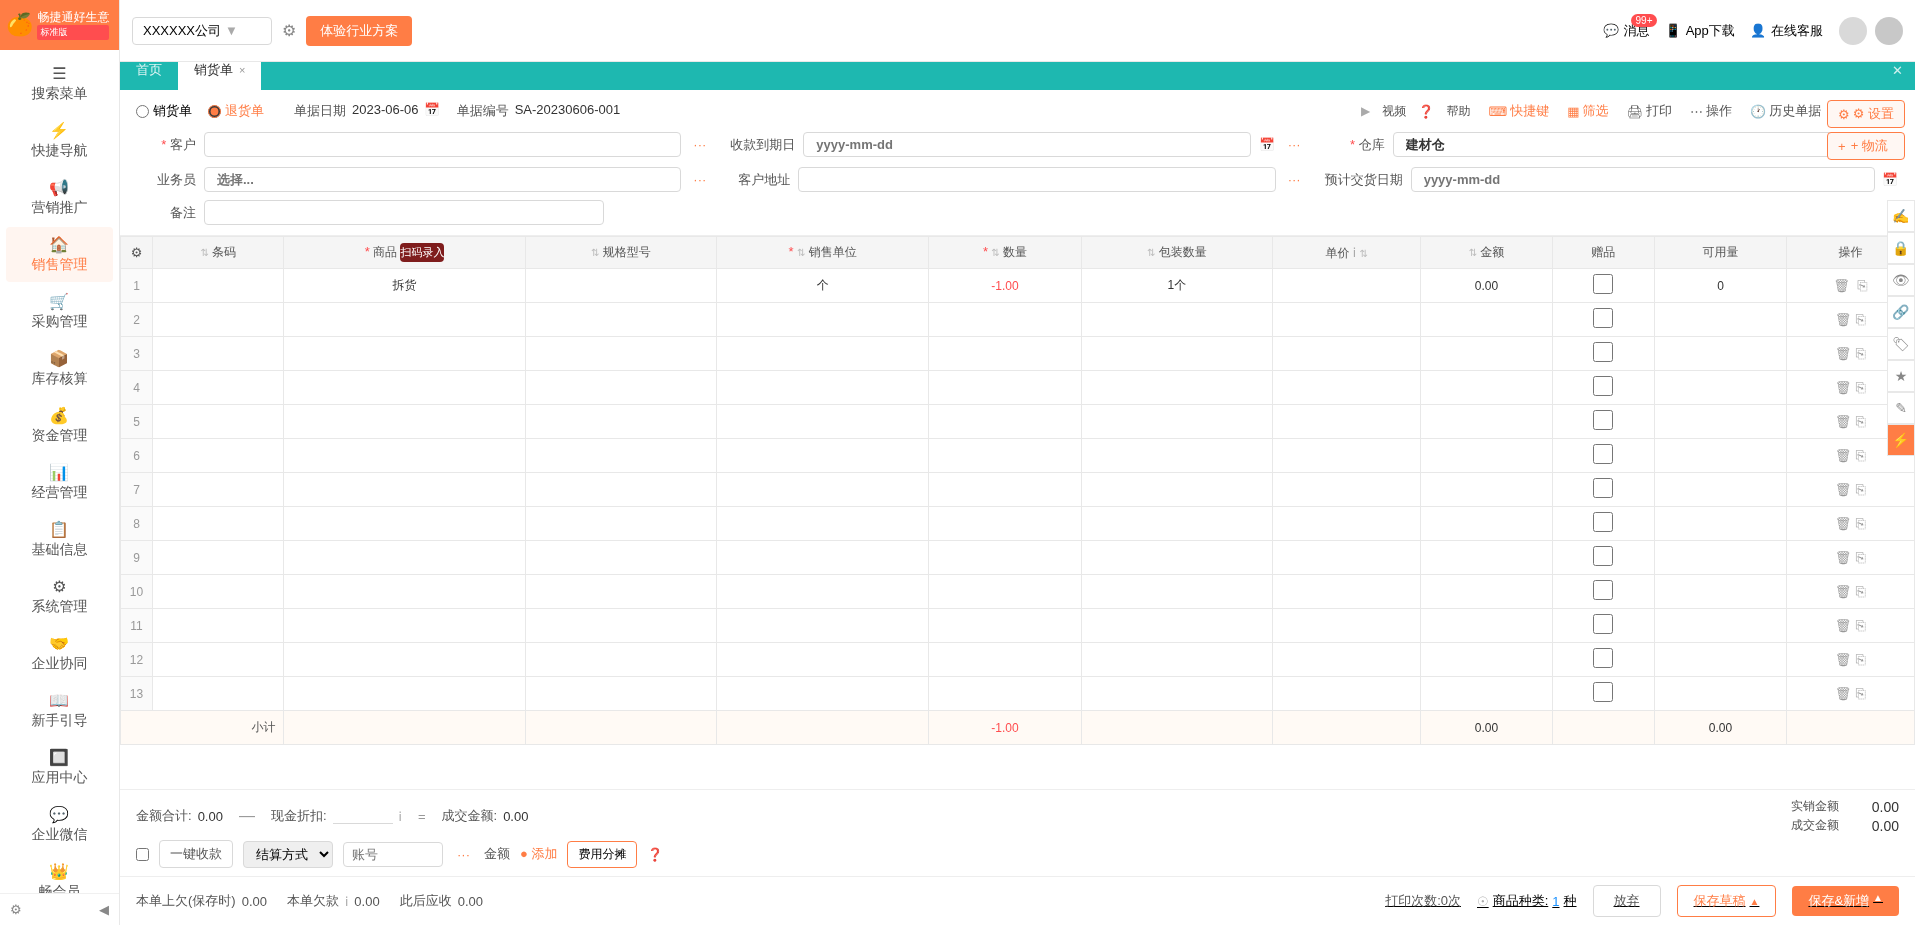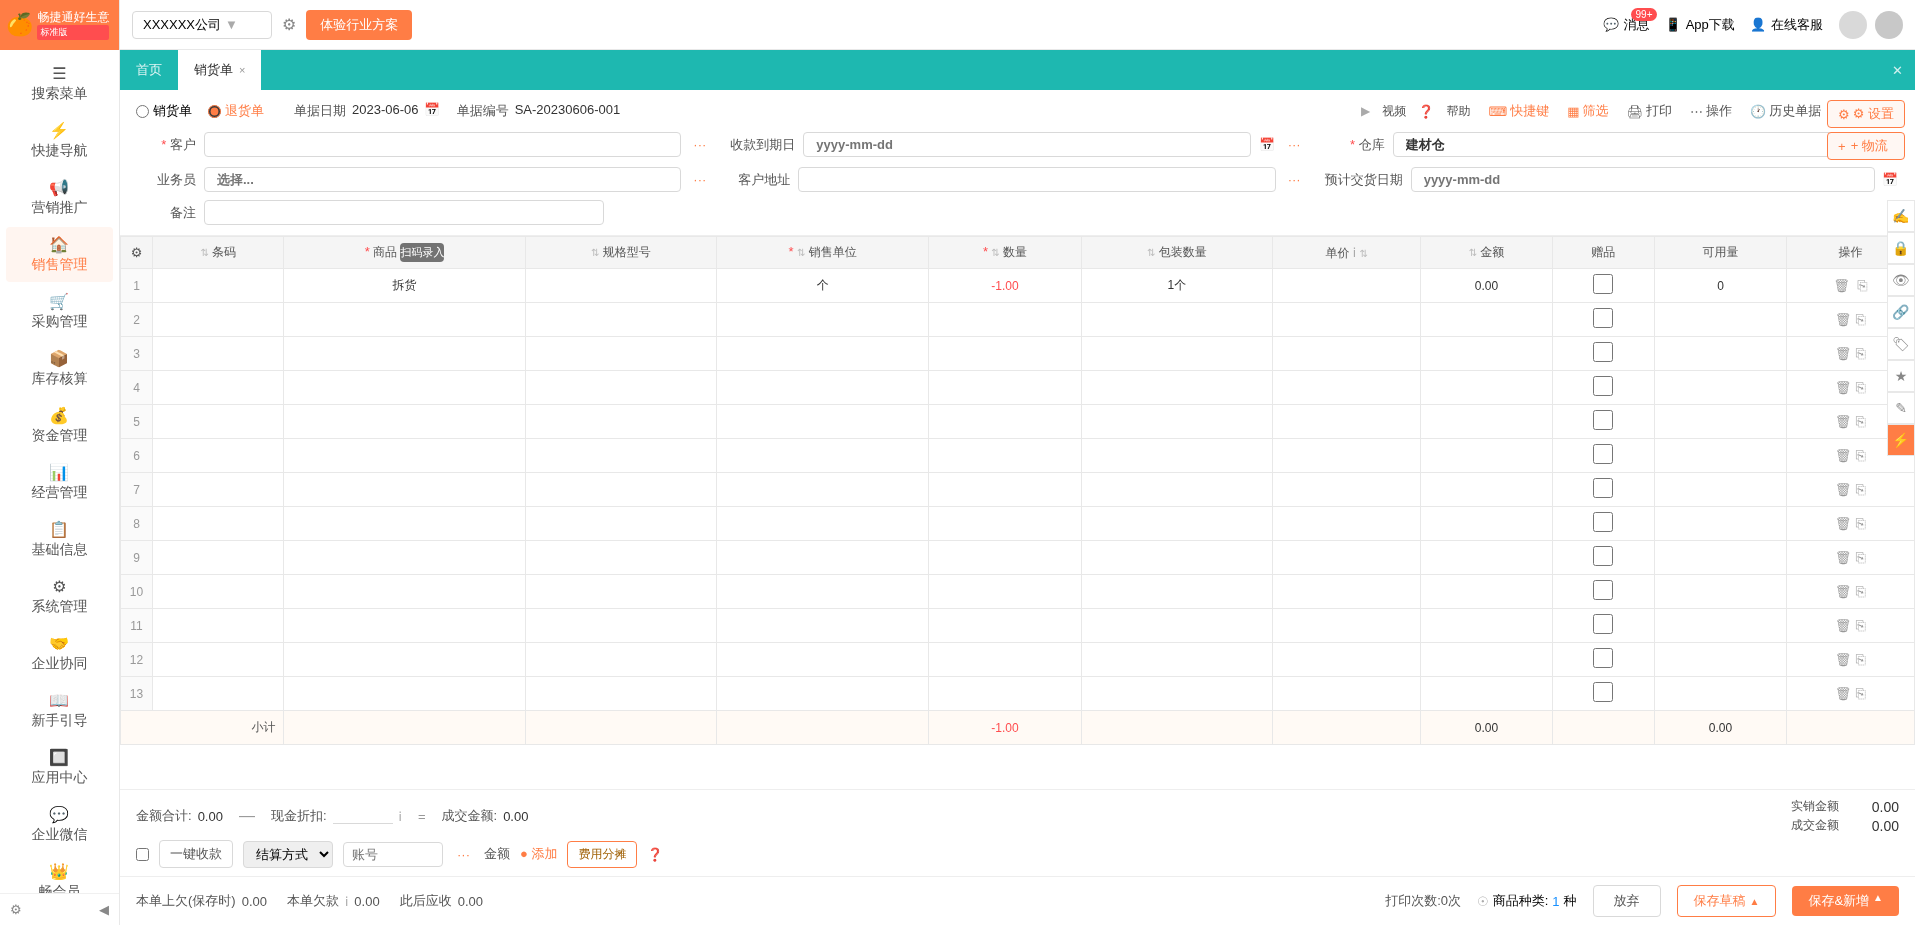--- a/index.html
+++ b/index.html
@@ -27,21 +27,21 @@
     .sidebar-item.active { background: #fff5f0; color: #ff7d45; }
     .sidebar-item .s-icon { font-size: 16px; }
     .sidebar-item .s-label { font-size: 14px; }
     .sidebar-bottom {
       display: flex; align-items: center; justify-content: space-between;
       padding: 8px 10px; border-top: 1px solid #f0f0f0;
     }
 
     
     .topbar {
-      position: fixed; left: 120px; top: 0; right: 0; height: 50px;
+      position: fixed; left: 120px; top: 0; right: 0; height: 62px;
       background: #fff; border-bottom: 1px solid #e8e8e8;
       display: flex; align-items: center; padding: 0 12px; gap: 10px; z-index: 100;
     }
     .company-select {
       display: flex; align-items: center; gap: 4px;
       border: 1px solid #d9d9d9; border-radius: 4px; padding: 4px 10px;
       cursor: pointer; min-width: 140px;
     }
     .trial-btn {
       background: #ff7d45; color: #fff; border: none; border-radius: 4px;
@@ -126,21 +126,21 @@
       border: 1px solid #e8e8e8; padding: 6px 8px; text-align: center;
       font-weight: normal; color: #555; white-space: nowrap; font-size: 12px;
     }
     .data-table td {
       border: 1px solid #e8e8e8; padding: 4px 8px; text-align: center;
       color: #333; font-size: 12px; height: 34px;
     }
     .data-table td.red { color: #ff4d4f; }
     .data-table td.row-num { color: #999; background: #fafafa; }
     .scan-btn {
-      background: #737373; color: #fff; border: none; border-radius: 4px;
+      background: #7f1d1d; color: #fff; border: none; border-radius: 4px;
       padding: 2px 0; font-size: 11px; cursor: pointer;
     }
     .required-star { color: #ff4d4f; }
     .subtotal-row td { background: #fffaf5; font-weight: 500; }
 
     
     .bottom-bar {
       background: #fff; border-top: 1px solid #eee;
       padding: 8px 16px; display: flex; flex-direction: column; gap: 6px;
     }
@@ -154,32 +154,32 @@
     .eq-sign { color: #999; }
     .payment-row {
       display: flex; align-items: center; gap: 10px;
     }
     .one-click-btn {
       border: 1px solid #d9d9d9; background: #fff; border-radius: 4px;
       padding: 4px 10px; cursor: pointer; font-size: 12px; color: #555;
       display: flex; align-items: center; gap: 4px;
     }
     .fee-btn {
-      border: 1px solid #ff7d45; background: #fff; color: #a16207;
+      border: 1px solid #ff7d45; background: #fff; color: #000000;
       border-radius: 4px; padding: 4px 10px; cursor: pointer; font-size: 12px;
     }
     .add-btn { color: #ff7d45; cursor: pointer; }
 
     
     .footer-bar {
       background: #fff; border-top: 1px solid #eee;
       padding: 8px 16px; display: flex; align-items: center; gap: 20px;
     }
     .footer-info { display: flex; align-items: center; gap: 6px; color: #555; }
-    .footer-right { margin-left: auto; display: flex; align-items: center; gap: 16px; }
+    .footer-right { margin-left: auto; display: flex; align-items: center; gap: 16px; text-decoration: underline; }
     .discard-btn {
       border: 1px solid #d9d9d9; background: #fff; border-radius: 4px;
       padding: 6px 20px; cursor: pointer; color: #555;
     }
     .save-draft-btn {
       border: 1px solid #ff7d45; background: #fff; color: #ff7d45;
       border-radius: 4px; padding: 6px 16px; cursor: pointer;
       display: flex; align-items: center; gap: 4px;
     }
     .save-new-btn {

